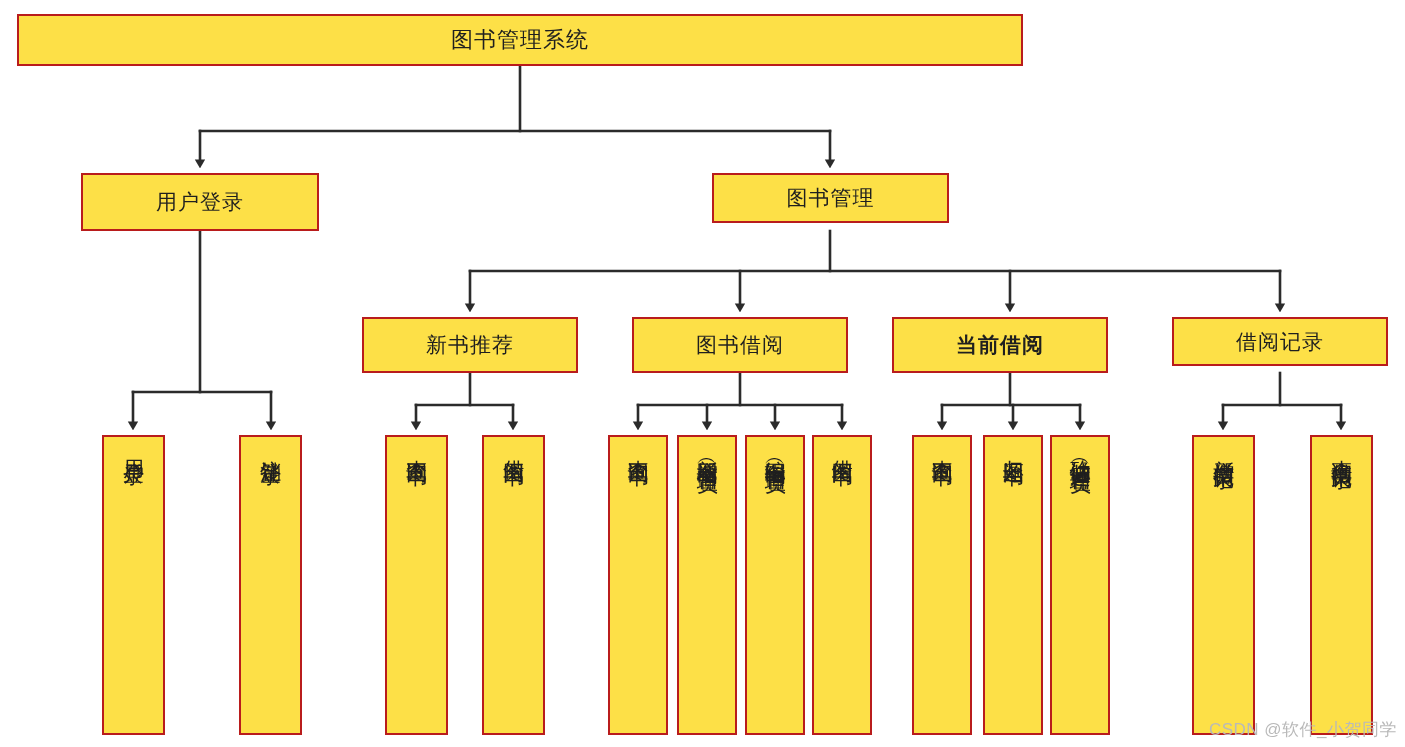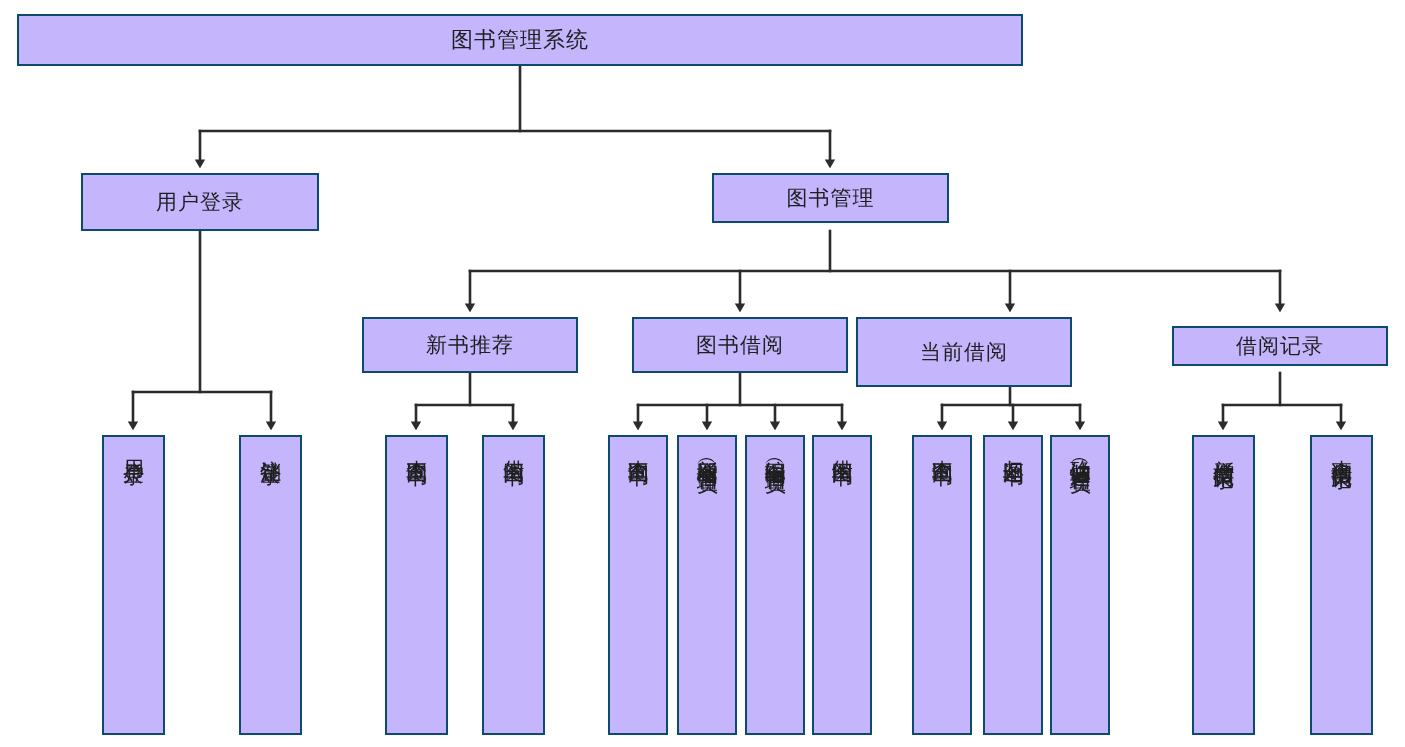--- a/index.html
+++ b/index.html
@@ -22,22 +22,22 @@
     position: absolute;
     left: 0;
     top: 0;
     width: 1405px;
     height: 747px;
     pointer-events: none;
   }
   .node {
     position: absolute;
     box-sizing: border-box;
-    border: 2px solid #0c4a6e;
-    background: #c4b5fd;
+    border: 2px solid #b91c1c;
+    background: #fde047;
     display: flex;
     align-items: center;
     justify-content: center;
     color: #1f1f1f;
     z-index: 2;
   }
   .node.h {
     font-size: 21px;
     letter-spacing: 1px;
     line-height: 1.2;
@@ -123,31 +123,32 @@
     </g>
   </svg>
 
   <div class="node h root" style="left: 17px; top: 14px; width: 1006px; height: 52px;">图书管理系统</div>
 
   <div class="node h" style="left: 81px; top: 173px; width: 238px; height: 58px;">用户登录</div>
   <div class="node h" style="left: 712px; top: 173px; width: 237px; height: 50px;">图书管理</div>
 
   <div class="node h" style="left: 632px; top: 317px; width: 216px; height: 56px;">图书借阅</div>
   <div class="node h" style="left: 362px; top: 317px; width: 216px; height: 56px;">新书推荐</div>
-  <div class="node h" style="left: 856px; top: 317px; width: 216px; height: 70px;">当前借阅</div>
-  <div class="node h" style="left: 1172px; top: 326px; width: 216px; height: 40px;">借阅记录</div>
+  <div class="node h" style="left: 892px; top: 317px; width: 216px; height: 56px; font-weight: bold;">当前借阅</div>
+  <div class="node h" style="left: 1172px; top: 317px; width: 216px; height: 49px;">借阅记录</div>
 
   <div class="node v" style="left: 102px; top: 435px; width: 63px; height: 300px;">用户登录</div>
   <div class="node v" style="left: 239px; top: 435px; width: 63px; height: 300px;">注销登录</div>
   <div class="node v" style="left: 385px; top: 435px; width: 63px; height: 300px;">查询图书</div>
   <div class="node v" style="left: 482px; top: 435px; width: 63px; height: 300px;">借阅图书</div>
   <div class="node v" style="left: 608px; top: 435px; width: 60px; height: 300px;">查询图书</div>
   <div class="node v" style="left: 677px; top: 435px; width: 60px; height: 300px;">新增图书（管理员）</div>
   <div class="node v" style="left: 745px; top: 435px; width: 60px; height: 300px;">编辑图书（管理员）</div>
   <div class="node v" style="left: 812px; top: 435px; width: 60px; height: 300px;">借阅图书</div>
   <div class="node v" style="left: 912px; top: 435px; width: 60px; height: 300px;">查询图书</div>
   <div class="node v" style="left: 983px; top: 435px; width: 60px; height: 300px;">归还图书</div>
   <div class="node v" style="left: 1050px; top: 435px; width: 60px; height: 300px;">确认归还（管理员）</div>
   <div class="node v" style="left: 1192px; top: 435px; width: 63px; height: 300px;">新增借阅记录</div>
   <div class="node v" style="left: 1310px; top: 435px; width: 63px; height: 300px;">查询借阅记录</div>
 
+  <div class="watermark">CSDN @软件_小贺同学</div>
 
 </div>
 
 </body></html>

